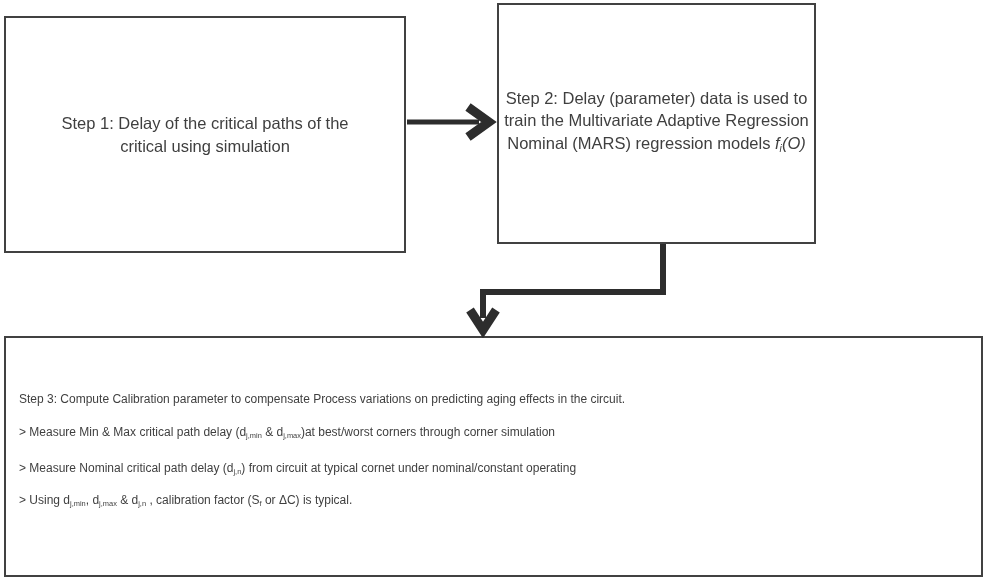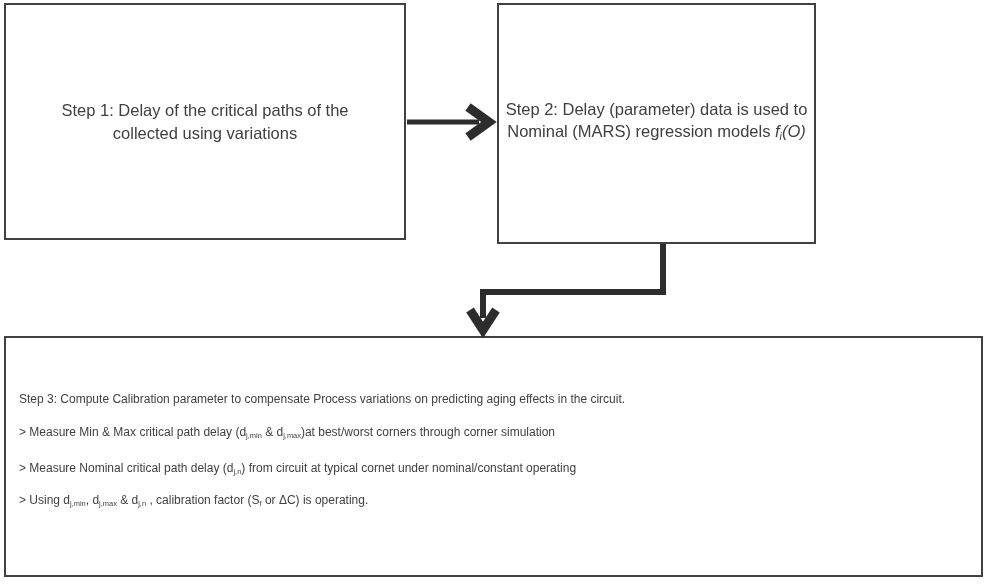--- a/index.html
+++ b/index.html
@@ -15,21 +15,21 @@
     background: #ffffff;
     overflow: hidden;
   }
   .flowbox {
     position: absolute;
     background: #ffffff;
     border: 2px solid #414141;
     color: #3f3f3f;
   }
   .box-step1 {
-    left: 4px; top: 3px; width: 402px; height: 237px;
+    left: 4px; top: 16px; width: 402px; height: 237px;
     display: flex; flex-direction: column;
     justify-content: center; align-items: center;
   }
   .box-step2 {
     left: 497px; top: 3px; width: 319px; height: 241px;
     display: flex; flex-direction: column;
     justify-content: center; align-items: center;
   }
   .box-step3 {
     left: 4px; top: 336px; width: 979px; height: 241px;
@@ -62,33 +62,34 @@
     pointer-events: none;
   }
 </style>
 </head>
 <body>
 
 <div class="canvas">
 
   <div class="flowbox box-step1">
     <div class="cline">Step 1: Delay of the critical paths of the</div>
-    <div class="cline">collected using variations</div>
+    <div class="cline">critical using simulation</div>
   </div>
 
   <div class="flowbox box-step2">
     <div class="cline">Step 2: Delay (parameter) data is used to</div>
+    <div class="cline">train the Multivariate Adaptive Regression</div>
     <div class="cline"><span>Nominal (MARS) regression models </span><span class="fml"><span>f</span><span class="sb">i</span><span>(O)</span></span></div>
   </div>
 
   <div class="flowbox box-step3">
     <p>Step 3: Compute Calibration parameter to compensate Process variations on predicting aging effects in the circuit.</p>
     <p><span>&gt; Measure Min &amp; Max critical path delay (d</span><span class="sb">j,min</span><span> &amp; d</span><span class="sb">j,max</span><span>)at best/worst corners through corner simulation</span></p>
     <p style="margin-bottom:8px;"><span>&gt; Measure Nominal critical path delay (d</span><span class="sb">j,n</span><span>) from circuit at typical cornet under nominal/constant operating</span></p>
-    <p><span>&gt; Using d</span><span class="sb">j,min</span><span>, d</span><span class="sb">j,max</span><span> &amp; d</span><span class="sb">j,n</span><span> , calibration factor (S</span><span class="sb">f</span><span> or ΔC) is operating.</span></p>
+    <p><span>&gt; Using d</span><span class="sb">j,min</span><span>, d</span><span class="sb">j,max</span><span> &amp; d</span><span class="sb">j,n</span><span> , calibration factor (S</span><span class="sb">f</span><span> or ΔC) is typical.</span></p>
   </div>
 
   <svg class="arrow-layer" width="993" height="585" viewBox="0 0 993 585" xmlns="http://www.w3.org/2000/svg">
     <g>
       <line x1="407" y1="122" x2="479" y2="122" stroke="#2d2d2d" stroke-width="5"></line>
       <path d="M468,107 L489,122 L468,137" fill="none" stroke="#2d2d2d" stroke-width="9" stroke-linejoin="miter"></path>
     </g>
     <g>
       <path d="M663,244 L663,292 L483,292 L483,318" fill="none" stroke="#2d2d2d" stroke-width="6" stroke-linejoin="miter"></path>
       <path d="M470,310 L483,330 L496,310" fill="none" stroke="#2d2d2d" stroke-width="9" stroke-linejoin="miter"></path>

